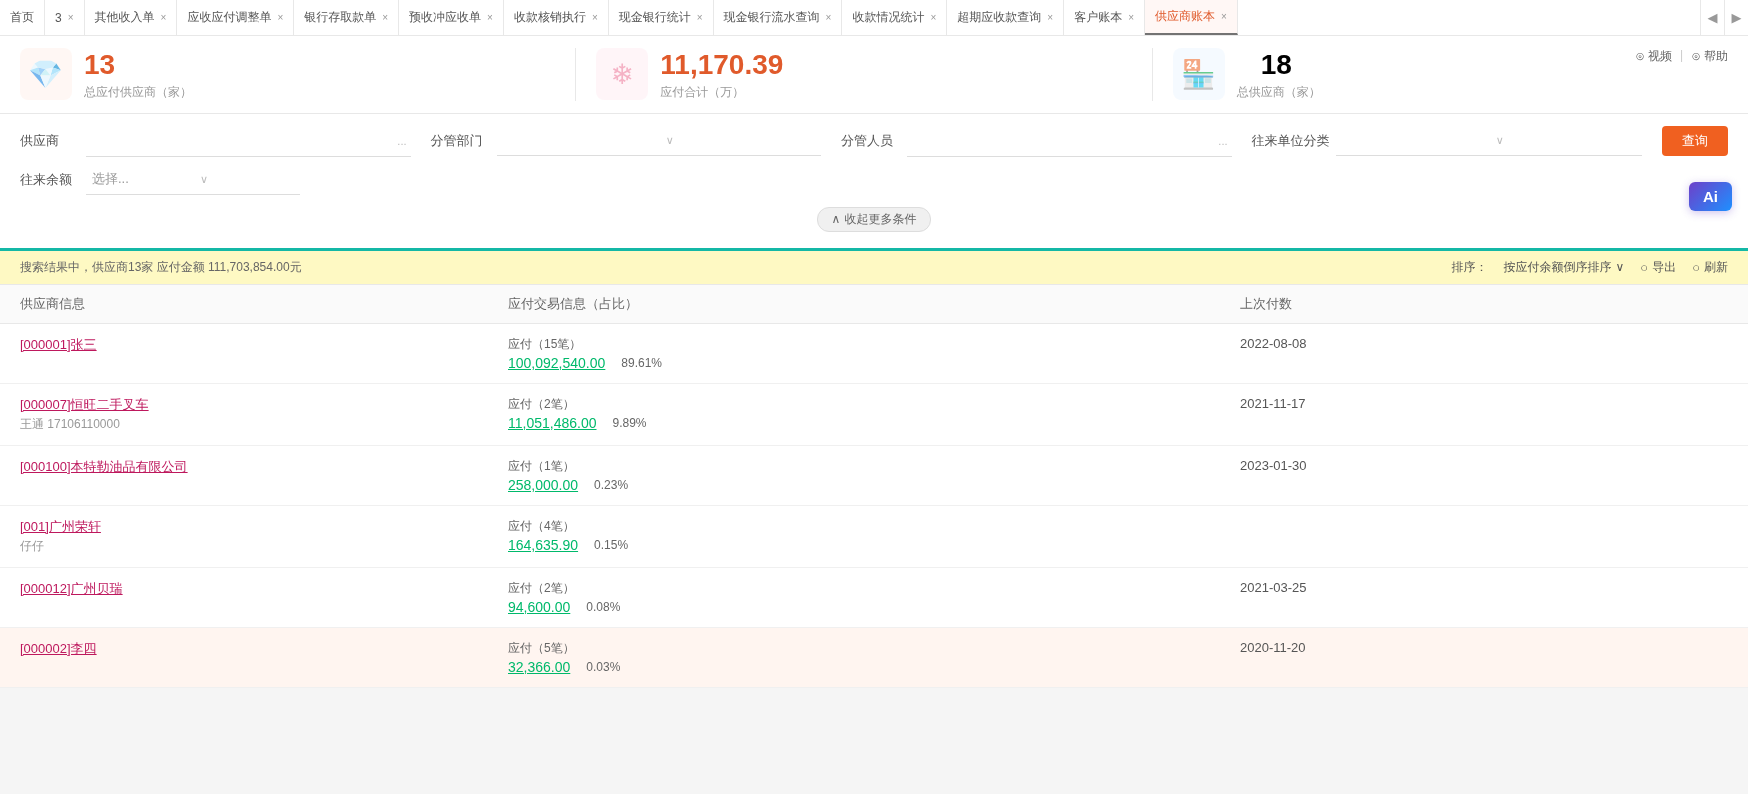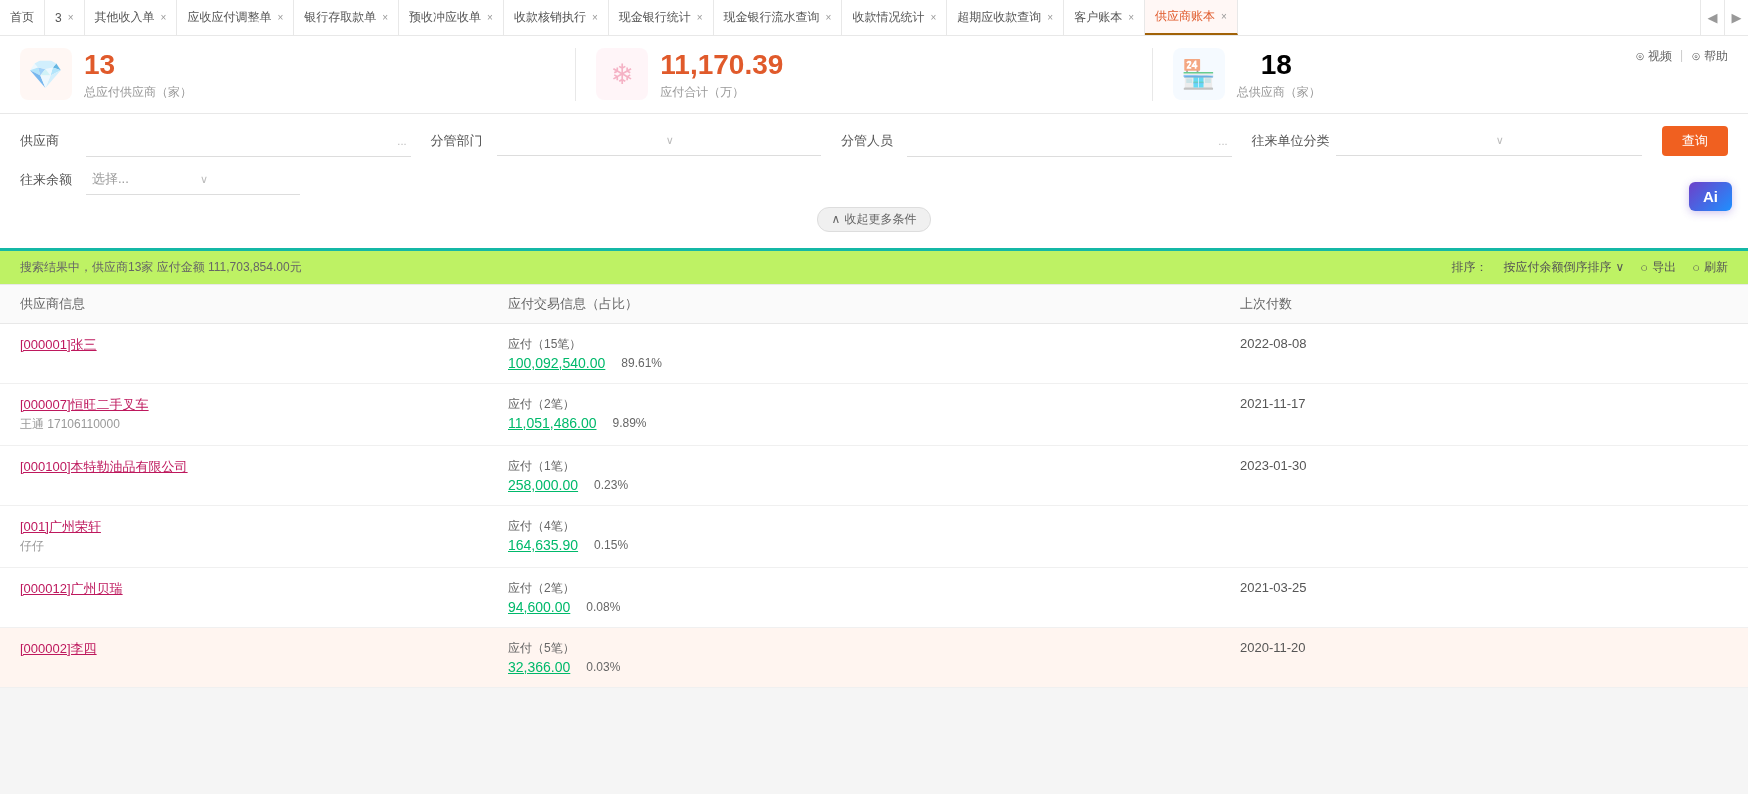--- a/index.html
+++ b/index.html
@@ -19,21 +19,21 @@
       align-items: center;
       padding: 0 10px;
       height: 100%;
       white-space: nowrap;
       border-right: 1px solid #e8e8e8;
       cursor: pointer;
       font-size: 12px;
       color: #555;
       flex-shrink: 0;
     }
-    .nav-tab.active { background: #fff7f5; color: #e05a2b; border-bottom: 2px solid #a16207; }
+    .nav-tab.active { background: #fff7f5; color: #e05a2b; border-bottom: 2px solid #737373; }
     .nav-tab .close-btn {
       margin-left: 6px;
       color: #999;
       font-size: 10px;
       cursor: pointer;
     }
     .nav-arrow {
       display: flex;
       align-items: center;
       justify-content: center;
@@ -202,21 +202,21 @@
       border-radius: 12px;
       padding: 3px 14px;
     }
 
     
     .result-bar {
       display: flex;
       align-items: center;
       justify-content: space-between;
       padding: 8px 20px;
-      background: #bef264;
+      background: #fef9c3;
       border-bottom: 1px solid #e8e8e8;
       font-size: 12px;
       color: #666;
     }
     .result-bar .result-info { }
     .result-bar .result-actions {
       display: flex;
       align-items: center;
       gap: 16px;
     }

